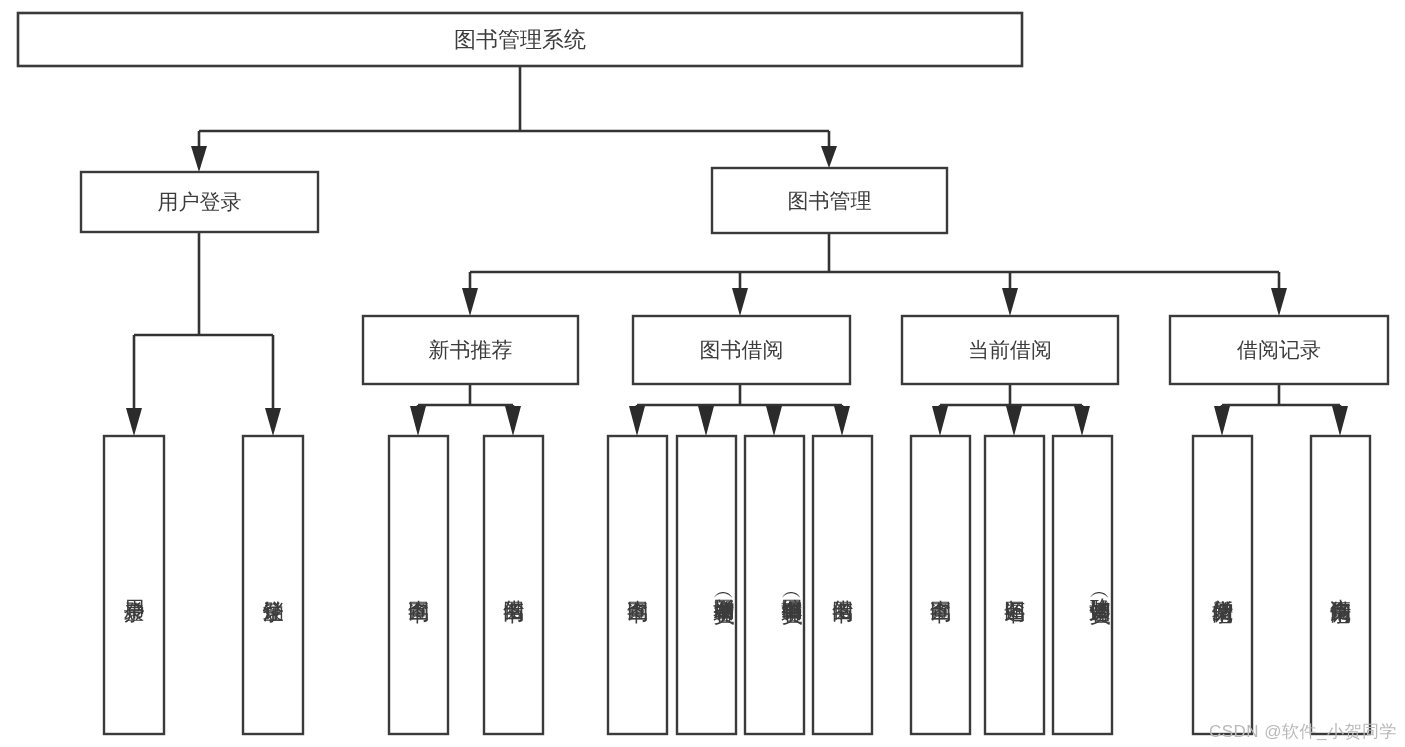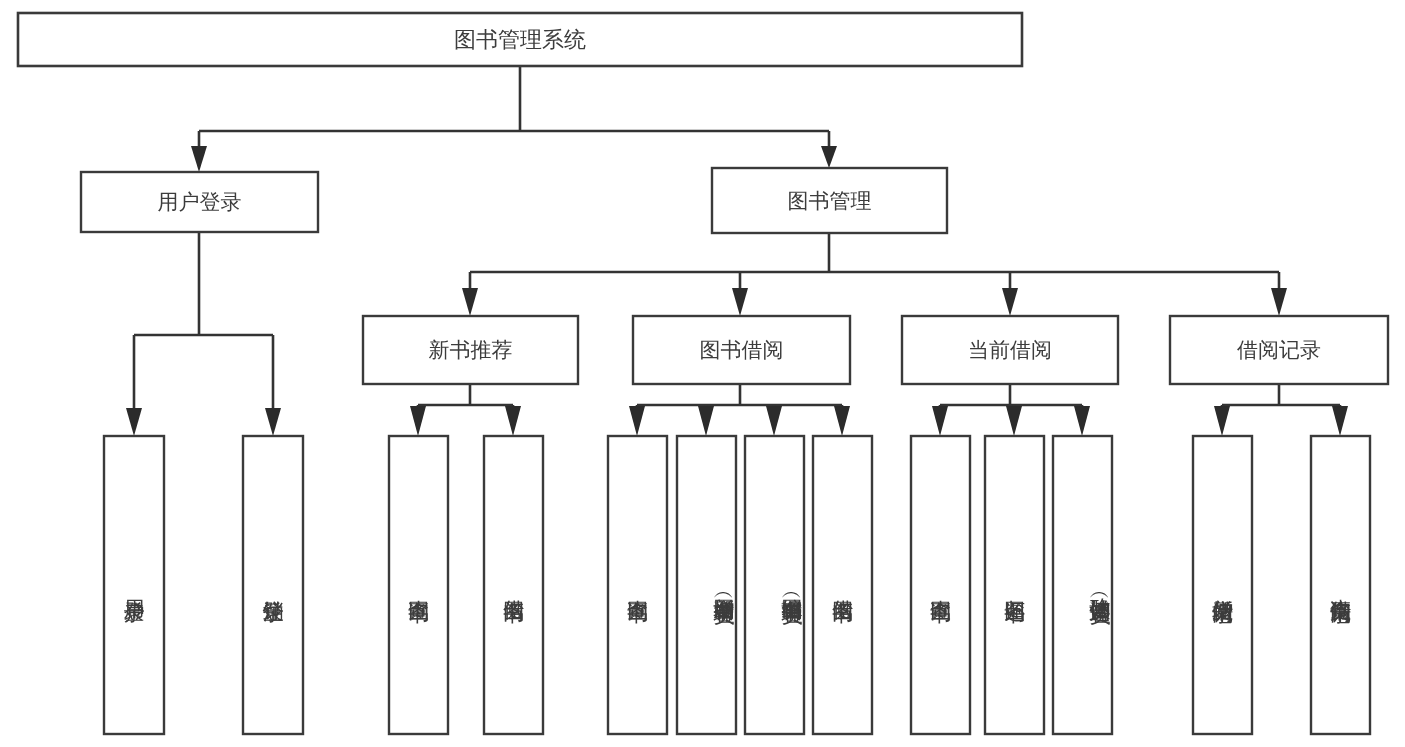--- a/index.html
+++ b/index.html
@@ -215,13 +215,14 @@
   <div class="vlabel" style="left:745px; top:436px; width:59px; height:298px; align-items:flex-start;">编辑图书（管理员）</div>
   <div class="vlabel" style="left:813px; top:436px; width:59px; height:298px;">借阅图书</div>
 
   <div class="vlabel" style="left:911px; top:436px; width:59px; height:298px;">查询图书</div>
   <div class="vlabel" style="left:985px; top:436px; width:59px; height:298px;">归还图书</div>
   <div class="vlabel" style="left:1053px; top:436px; width:59px; height:298px; align-items:flex-start;">确认归还（管理员）</div>
 
   <div class="vlabel" style="left:1193px; top:436px; width:59px; height:298px;">新增借阅记录</div>
   <div class="vlabel" style="left:1311px; top:436px; width:59px; height:298px;">查询借阅记录</div>
 
+  <div class="watermark">CSDN @软件_小贺同学</div>
 </div>
 
 </body></html>

